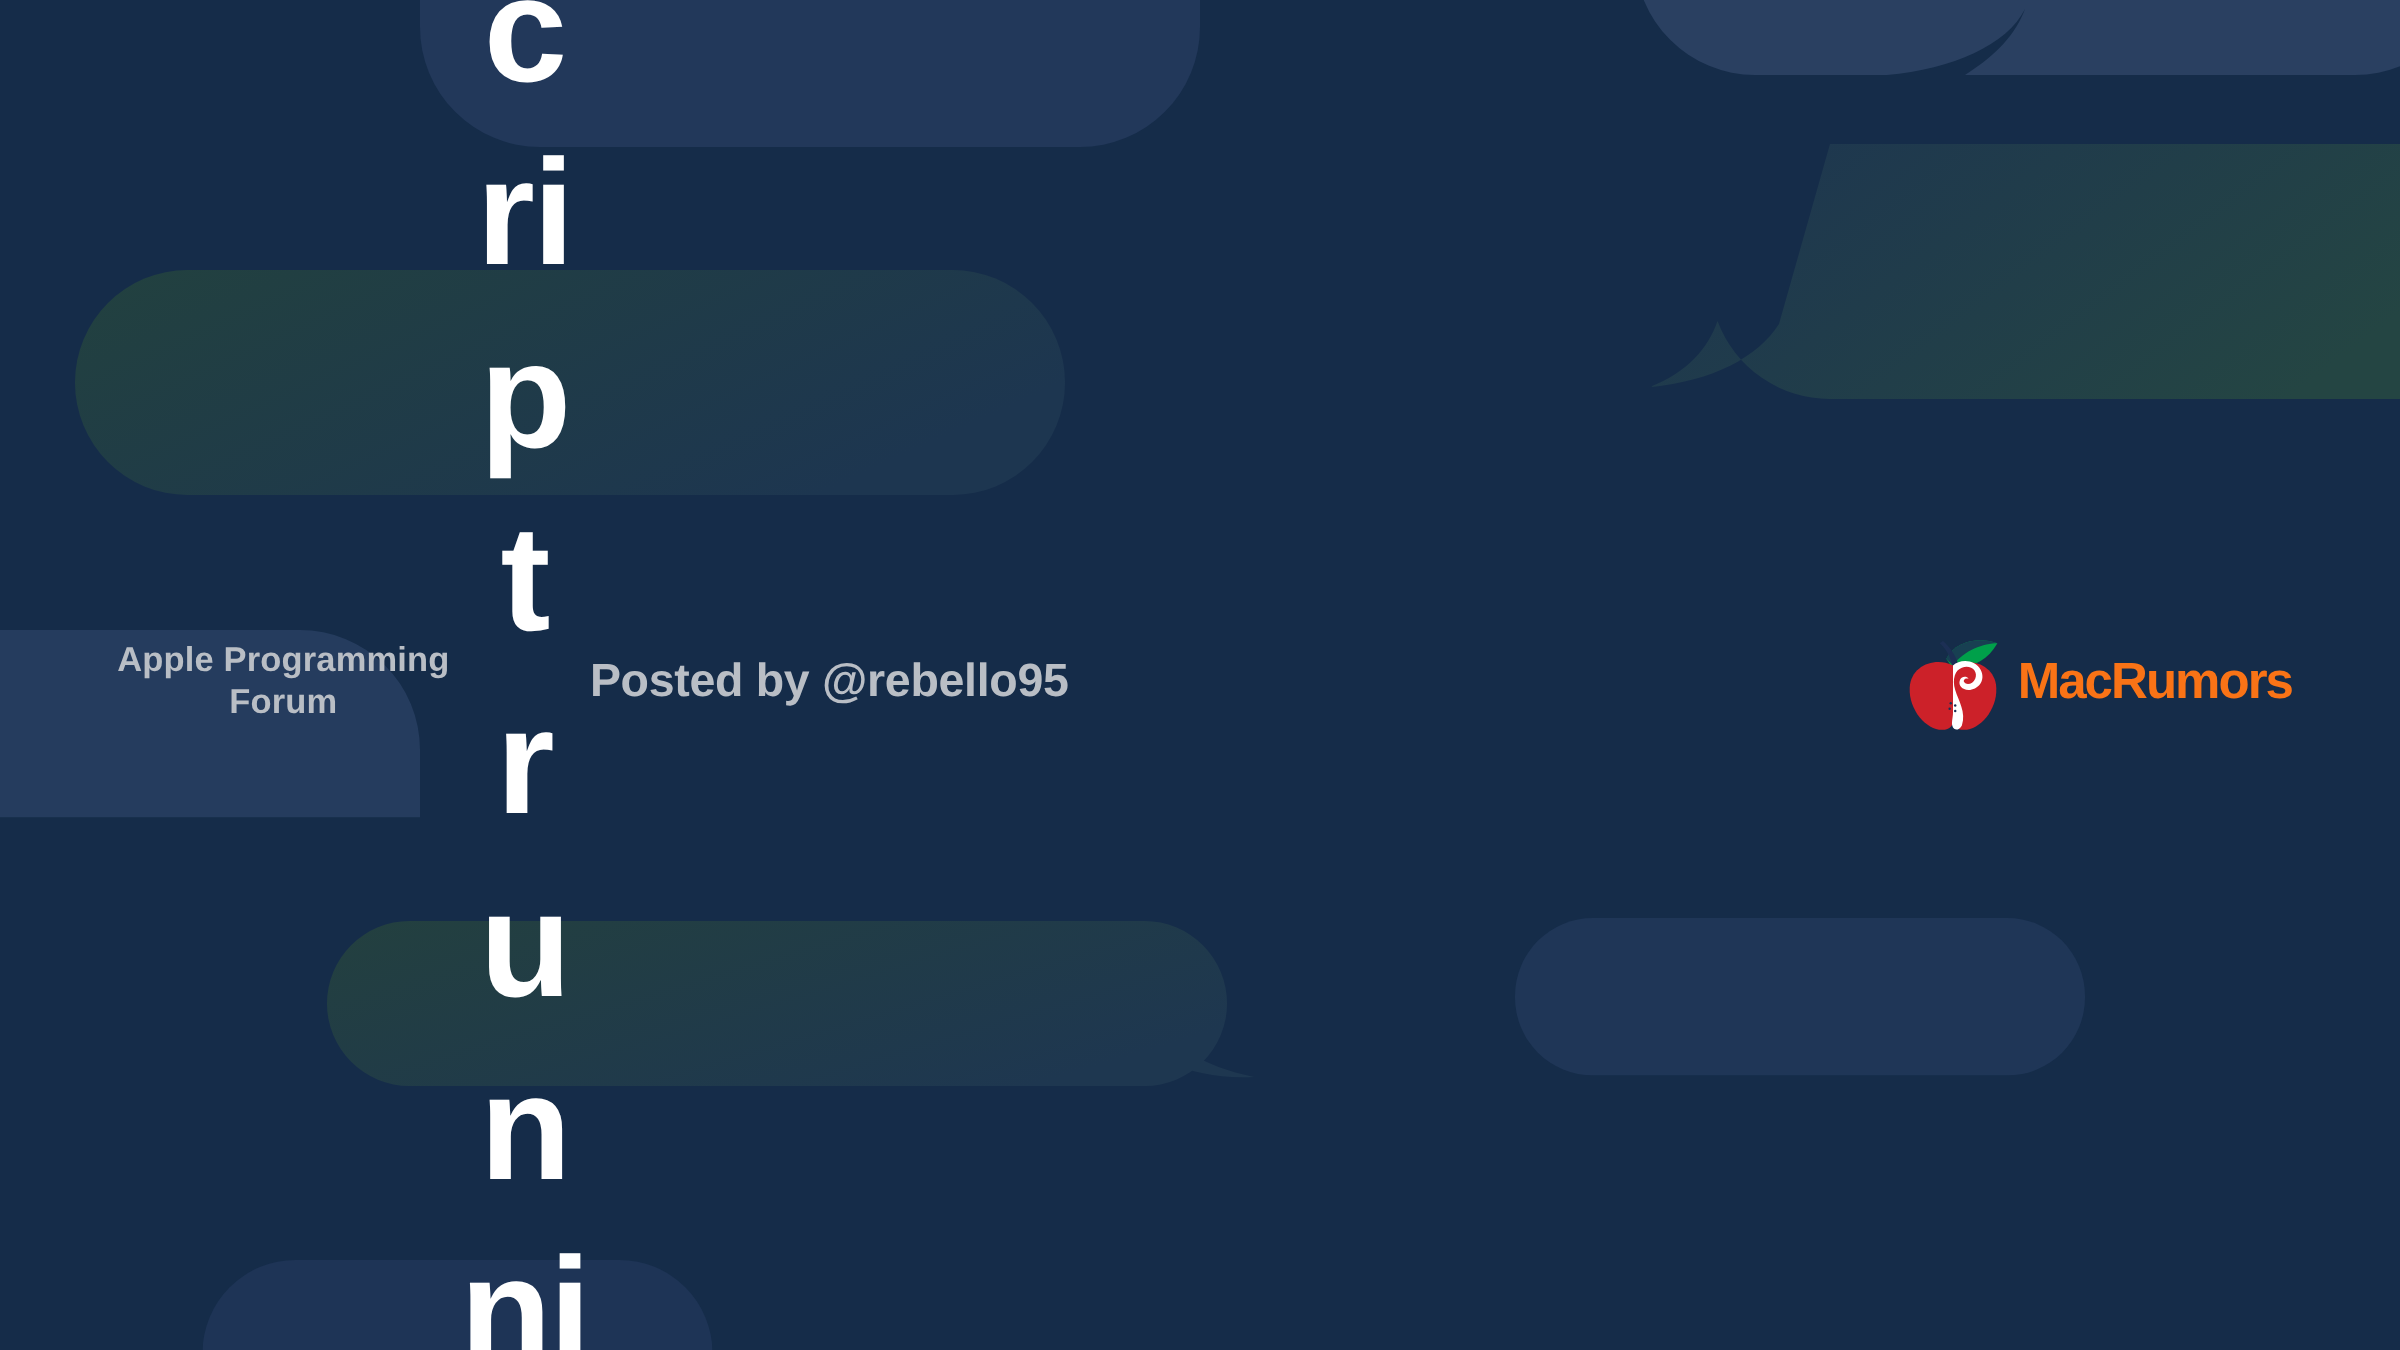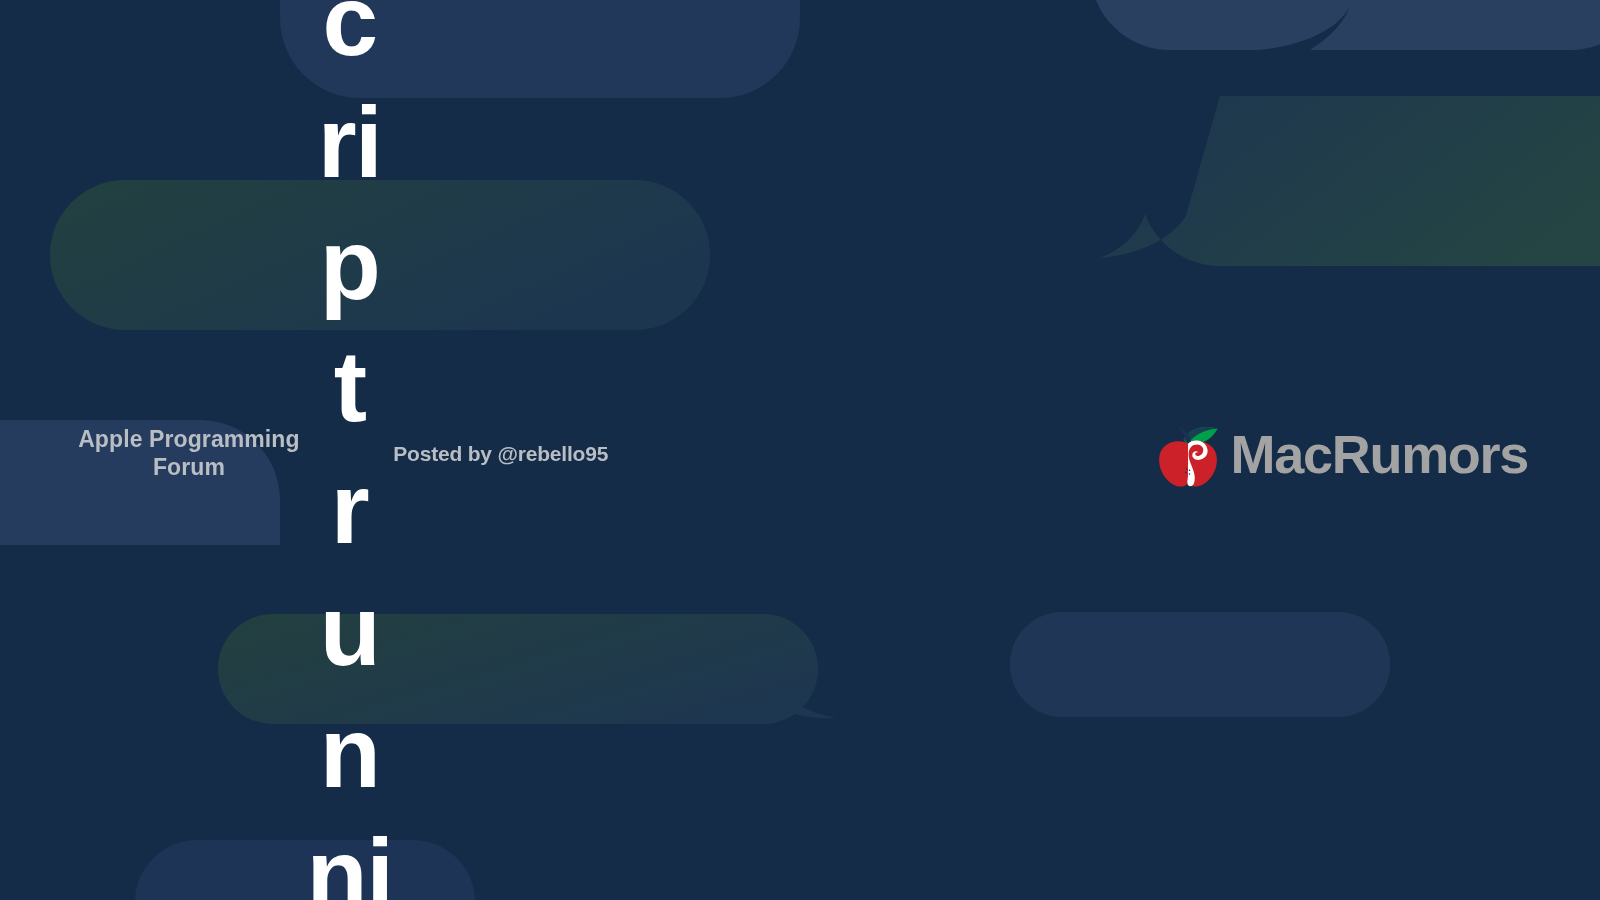--- a/index.html
+++ b/index.html
@@ -71,37 +71,37 @@
     word-break: break-word;
   }
 
   .footer {
     width: 100%;
     display: flex;
     align-items: center;
     justify-content: space-between;
   }
   .byline {
-    font-size: 21px;
+    font-size: 31px;
     font-weight: bold;
     color: #b9bec5;
     letter-spacing: -0.2px;
     white-space: nowrap;
   }
 
   .brand {
     display: flex;
     align-items: center;
     gap: 6px;
   }
   .brand-mark { display: block; width: 74px; height: 74px; }
   .brand-name {
-    font-size: 54px;
-    font-weight: bold;
-    color: #a3a3a3;
+    font-size: 34px;
+    font-weight: bold;
+    color: #f97316;
     letter-spacing: -1.3px;
     line-height: 1;
     white-space: nowrap;
   }
 </style>
 </head>
 <body>
 
 <div id="og-card">
 

